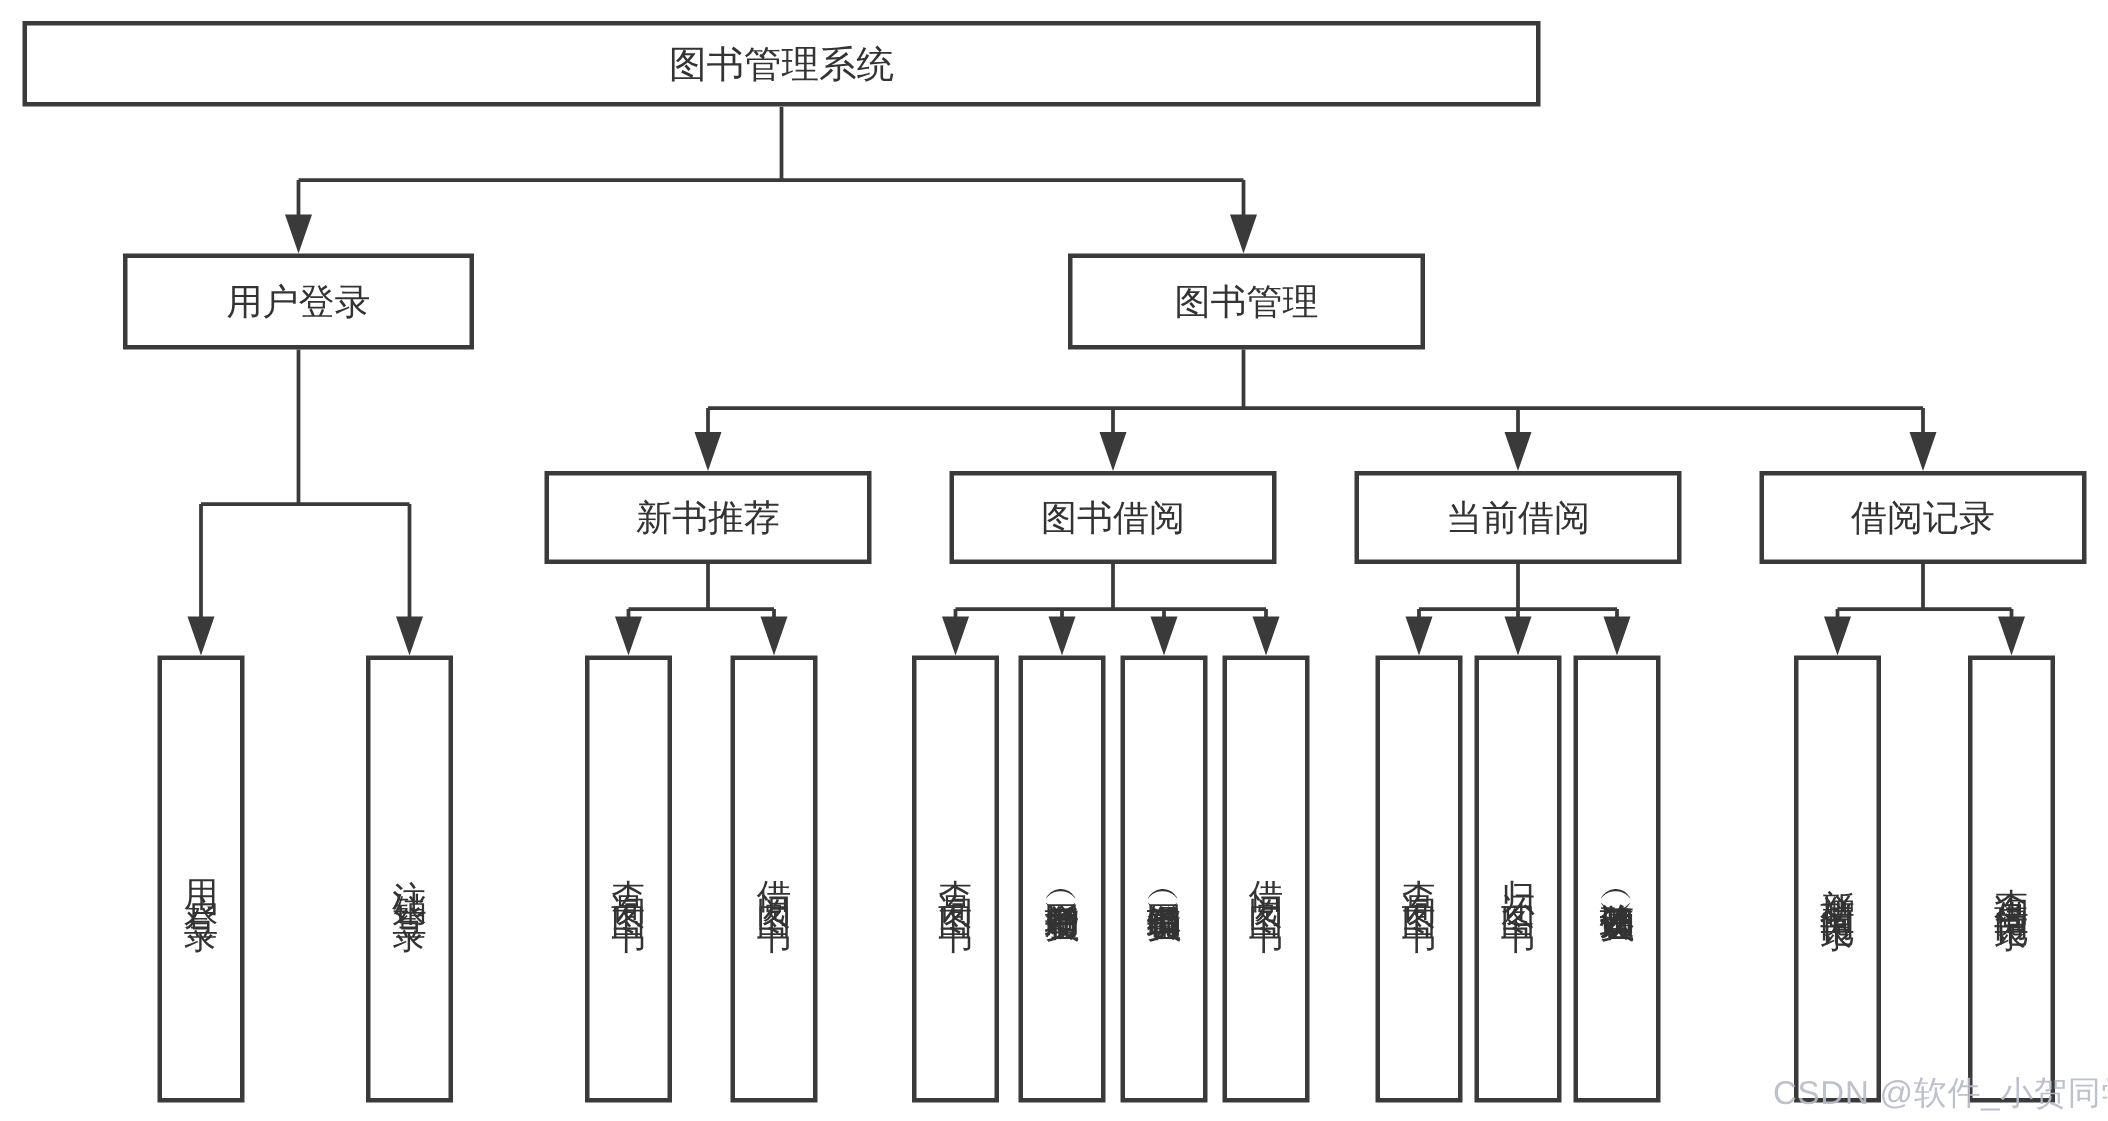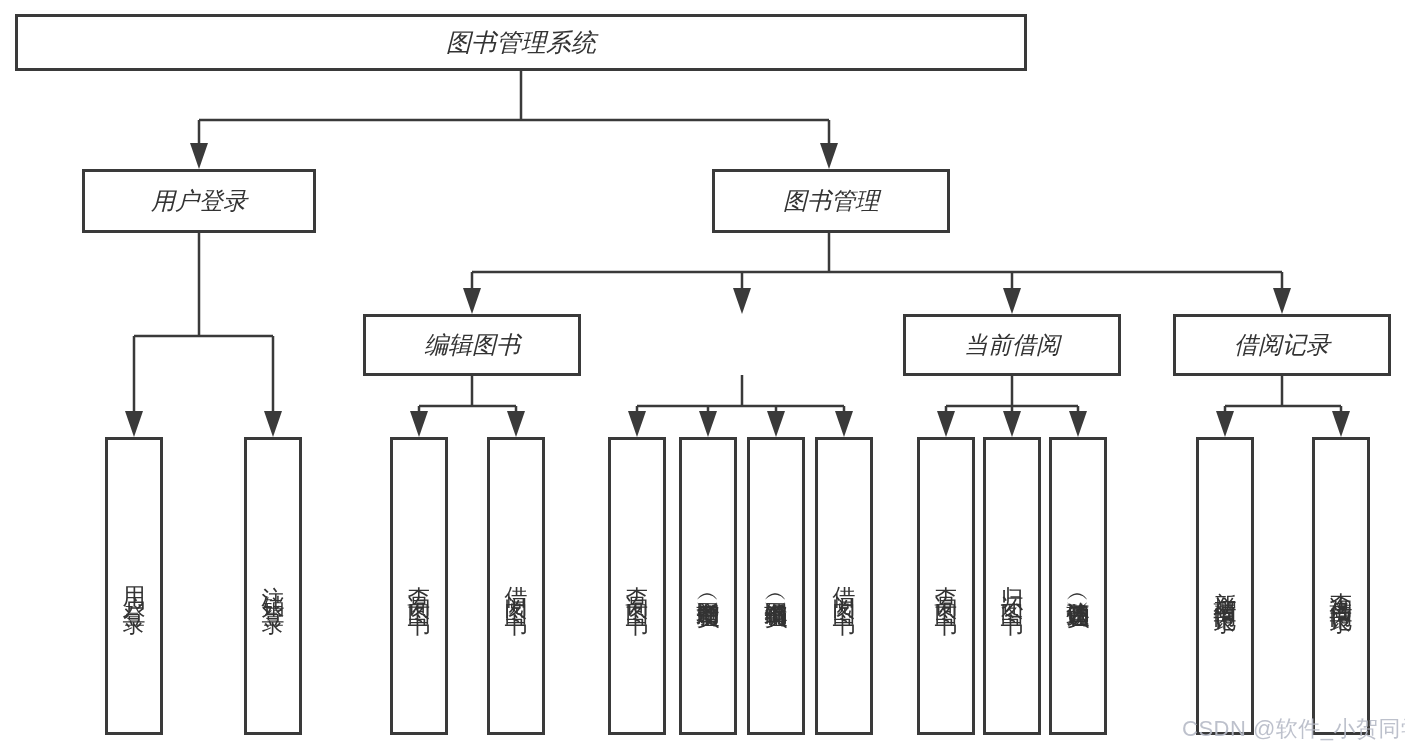--- a/index.html
+++ b/index.html
@@ -36,21 +36,20 @@
     background: #ffffff;
     border: 3px solid #3a3a3a;
     display: flex;
     align-items: center;
     justify-content: center;
     z-index: 2;
     color: #333333;
   }
   .box-h {
     font-size: 24px;
-    font-style: italic;
   }
   .box-h .lbl {
     white-space: nowrap;
   }
   .box-v {
     width: 58px;
     height: 298px;
     font-size: 23px;
   }
   .box-v .lbl {
@@ -140,21 +139,24 @@
   </div>
 
   <div class="box box-h" style="left:82px; top:169px; width:234px; height:64px;">
     <span class="lbl">用户登录</span>
   </div>
   <div class="box box-h" style="left:712px; top:169px; width:238px; height:64px;">
     <span class="lbl">图书管理</span>
   </div>
 
   <div class="box box-h" style="left:363px; top:314px; width:218px; height:62px;">
-    <span class="lbl">编辑图书</span>
+    <span class="lbl">新书推荐</span>
+  </div>
+  <div class="box box-h" style="left:633px; top:314px; width:218px; height:62px;">
+    <span class="lbl">图书借阅</span>
   </div>
   <div class="box box-h" style="left:903px; top:314px; width:218px; height:62px;">
     <span class="lbl">当前借阅</span>
   </div>
   <div class="box box-h" style="left:1173px; top:314px; width:218px; height:62px;">
     <span class="lbl">借阅记录</span>
   </div>
 
   <div class="box box-v" style="left:105px; top:437px;">
     <span class="lbl">用户登录</span>

